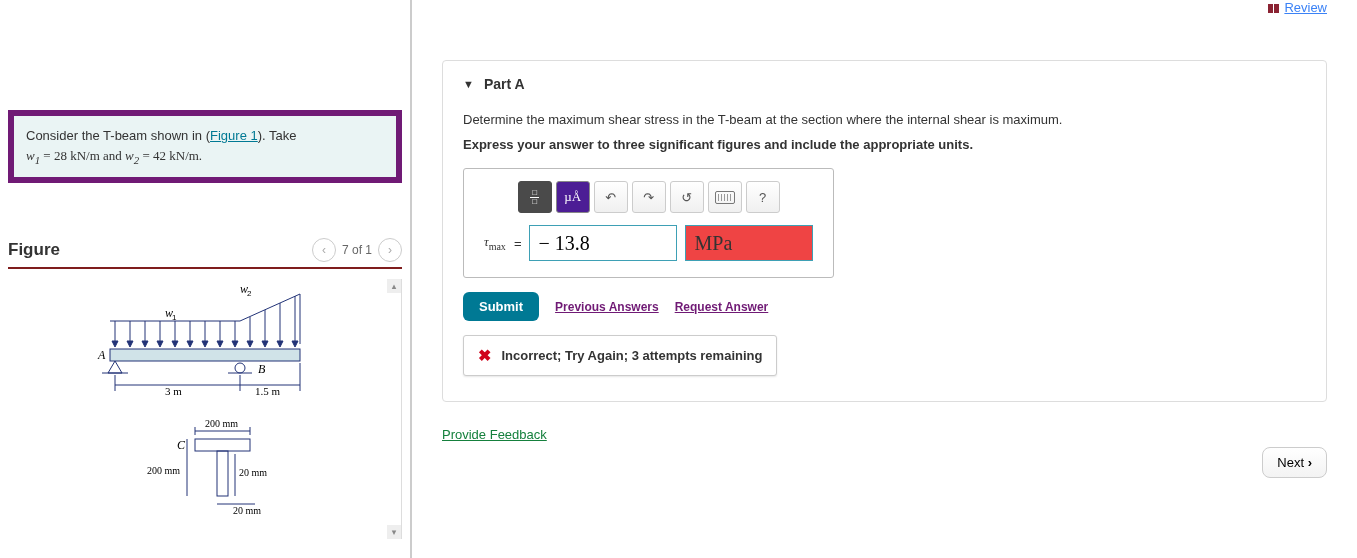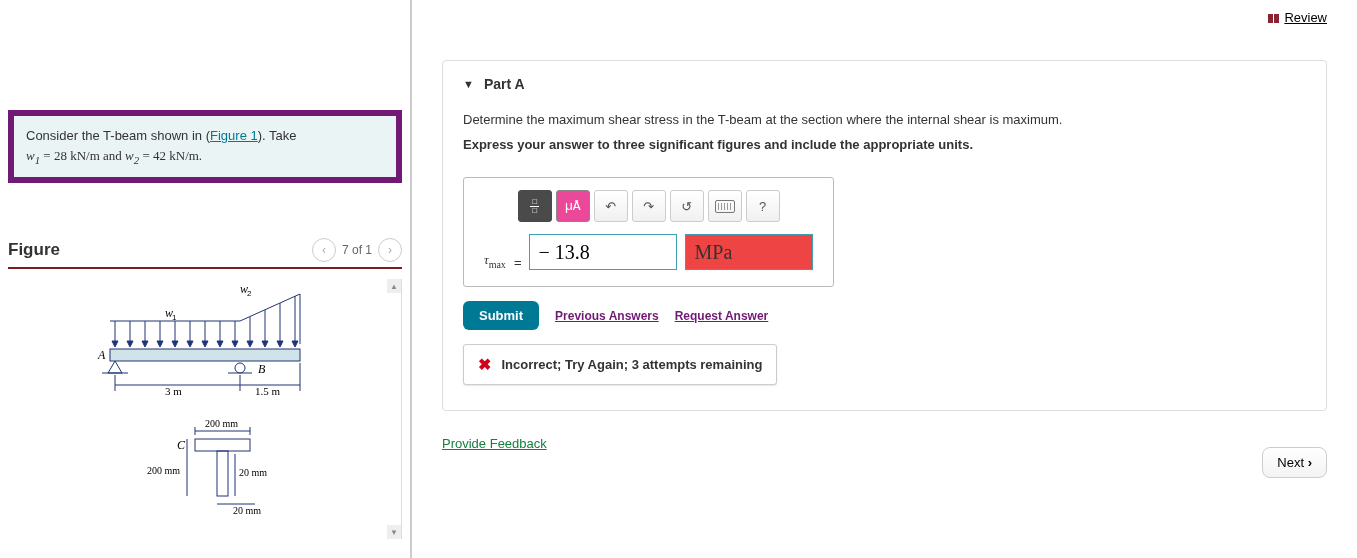--- a/index.html
+++ b/index.html
@@ -1,42 +1,42 @@
 <!DOCTYPE html>
 <html><head>
 <meta charset="utf-8">
 <style>
 html,body{margin:0;padding:0;font-family:Arial,Helvetica,sans-serif;font-size:13px;color:#333;background:#fff}
 .container{display:flex;width:1357px;height:558px;position:relative}
 .left{width:410px;border-right:2px solid #ccc;padding:10px 0;position:relative}
 .right{flex:1;padding:10px 30px}
-.review{position:absolute;top:10px;right:30px;color:#000000;text-decoration:underline;font-size:13px}
+.review{position:absolute;top:0;right:30px;color:#3b82f6;text-decoration:underline;font-size:13px}
 .review-icon{display:inline-block;margin-right:4px}
 .review-icon span{display:inline-block;width:5px;height:9px;background:#8b2333;margin-right:1px;vertical-align:middle}
 .problem{background:#eaf4f4;border:6px solid #701a75;padding:10px 12px;margin:100px 8px 0 8px;font-size:13px;line-height:1.5}
 .problem a{color:#007994;text-decoration:underline}
 .figure-header{display:flex;align-items:center;justify-content:space-between;margin:55px 8px 0 8px;border-bottom:2px solid #7f1d1d;padding-bottom:5px}
 .figure-title{font-size:17px;font-weight:bold}
 .pager{display:flex;align-items:center;gap:6px;color:#666;font-size:12px}
 .circ-btn{width:22px;height:22px;border:1px solid #ccc;border-radius:50%;display:flex;align-items:center;justify-content:center;color:#aaa;background:#fff}
 .fig-area{position:relative;margin:10px 8px 0 8px;height:260px;border-right:1px solid #ddd}
 .scroll-up,.scroll-down{position:absolute;right:0;width:14px;height:14px;background:#eee;display:flex;align-items:center;justify-content:center;color:#888;font-size:9px}
 .scroll-up{top:0}.scroll-down{bottom:0}
 .fig-svg{display:block;margin:10px auto}
 .part{border:1px solid #ddd;border-radius:4px;margin-top:50px;padding:15px 20px 25px 20px}
 .part-header{display:flex;align-items:center;gap:10px;font-weight:bold;font-size:14px;margin-bottom:20px}
 .caret{color:#333;font-size:11px}
 .prompt{margin:8px 0 10px 0}
-.instr{font-weight:bold;margin-bottom:25px}
+.instr{font-weight:bold;margin-bottom:16px}
 .answer-box{border:1px solid #bbb;border-radius:3px;display:inline-block;padding:12px 20px 16px 20px}
 .toolbar{display:flex;gap:4px;align-items:center;margin:0 auto 12px auto;width:fit-content;background:#fff}
 .tbtn{width:32px;height:30px;border:1px solid #ccc;border-radius:3px;display:flex;align-items:center;justify-content:center;color:#555;background:linear-gradient(#fff,#f0f0f0);font-size:13px}
 .tbtn.dark{background:#4a4a4a;color:#fff;border-color:#4a4a4a}
-.tbtn.ua{background:#ec4899;color:#fff;border-color:#888;font-family:Liberation Mono, monospace}
-.ans-row{display:flex;align-items:flex-end;gap:8px}
+.tbtn.ua{background:#4c1d95;color:#fff;border-color:#888;font-family:Liberation Serif, serif}
+.ans-row{display:flex;align-items:center;gap:8px}
 .tau{font-family:'Times New Roman',serif;font-style:italic;font-size:13px}
 .tau sub{font-size:10px;font-style:normal}
 .val-input{width:130px;height:34px;border:1px solid #3ea0b5;font-size:20px;font-family:'Times New Roman',serif;padding:0 8px;background:#fff}
 .unit-input{width:110px;height:34px;border:1px solid #3ea0b5;font-size:20px;font-family:'Times New Roman',serif;padding:0 8px;background:#ef4444;color:#333}
 .actions{margin-top:14px;display:flex;align-items:center;gap:16px}
 .submit{background:#007994;color:#fff;border:0;padding:7px 16px;font-size:13px;font-weight:bold;border-radius:6px}
 .tlink{color:#701a75;text-decoration:underline;font-weight:bold;font-size:12px}
 .feedback-box{border:1px solid #ccc;border-radius:3px;padding:10px 14px;margin-top:14px;display:inline-flex;align-items:center;gap:10px;box-shadow:0 1px 2px rgba(0,0,0,.1);background:#fff}
 .x-icon{color:#d0021b;font-size:16px;font-weight:bold}
 .fb-text{font-weight:bold;font-size:13px}

